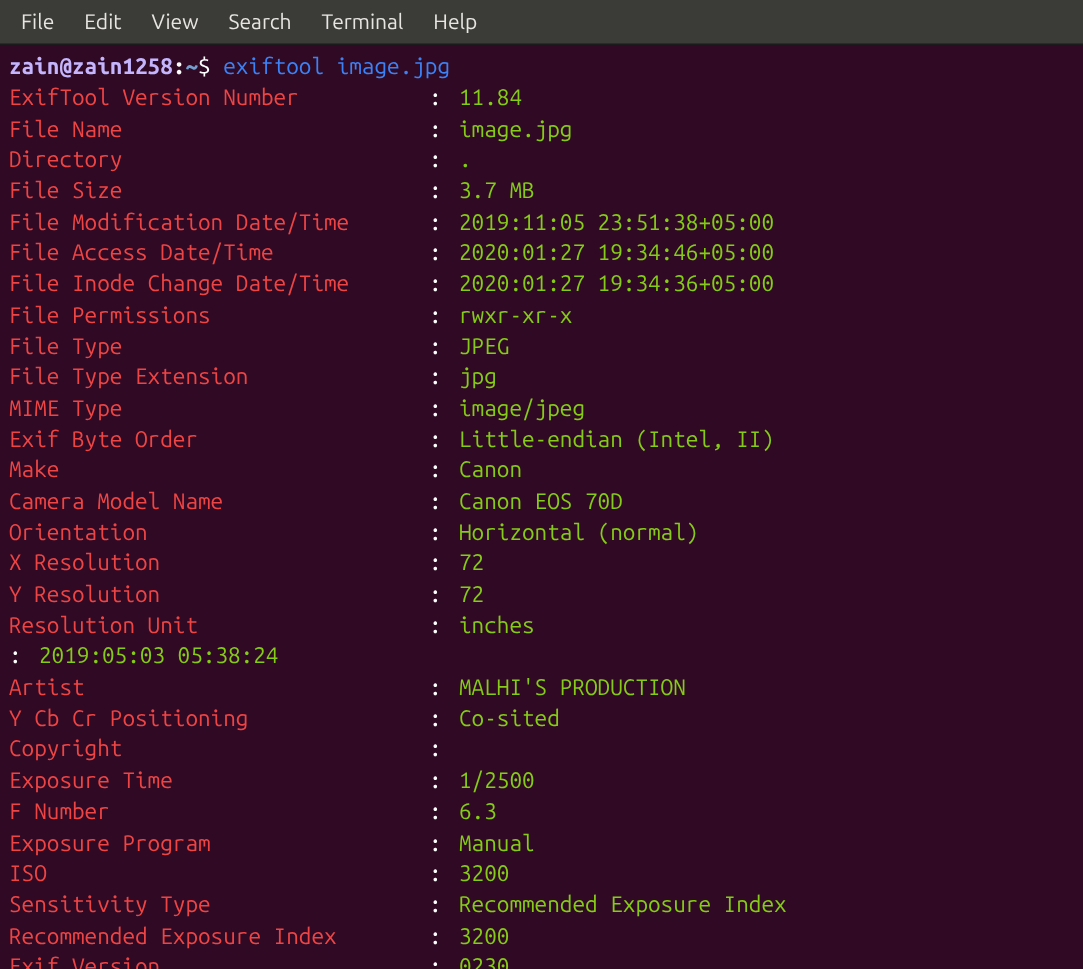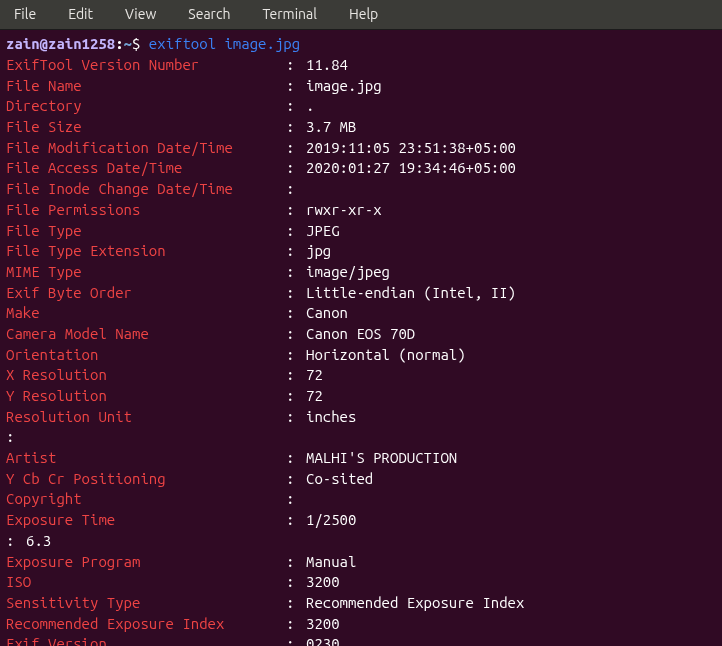--- a/index.html
+++ b/index.html
@@ -13,40 +13,40 @@
       font-size: 15px;
       line-height: 1.38;
     }
     .menubar {
       background: #3b3b37;
       color: #e8e6e3;
       font-family: Ubuntu, "Segoe UI", sans-serif;
       font-size: 14px;
       padding: 3px 6px;
       display: flex;
-      gap: 16px;
+      gap: 4px;
       border-bottom: 1px solid #1b1b1b;
     }
     .menu-item {
       padding: 2px 8px;
       cursor: pointer;
     }
     .terminal {
       padding: 4px 6px;
     }
     .prompt-line { white-space: pre; }
     .user { color: #c4b5fd; font-weight: bold; }
     .colon { color: #ffffff; font-weight: bold; }
     .path { color: #729fcf; font-weight: bold; }
     .dollar { color: #ffffff; }
     .cmd { color: #3b82f6; }
     .row { display: flex; white-space: pre; }
     .key { width: 280px; flex-shrink: 0; color: #ef4444; }
     .sep { width: 20px; flex-shrink: 0; color: #ffffff; }
-    .val { color: #ffffff; }
+    .val { color: #84cc16; }
   </style>
 </head>
 <body>
 
 <div class="menubar">
   <div class="menu-item">File</div>
   <div class="menu-item">Edit</div>
   <div class="menu-item">View</div>
   <div class="menu-item">Search</div>
   <div class="menu-item">Terminal</div>
@@ -55,37 +55,37 @@
 
 <div class="terminal">
   <div class="prompt-line"><span class="user">zain@zain1258</span><span class="colon">:</span><span class="path">~</span><span class="dollar">$ </span><span class="cmd">exiftool image.jpg</span></div>
   <div id="rows-container">
       <div class="row"><span class="key">ExifTool Version Number</span><span class="sep">: </span><span class="val">11.84</span></div>
       <div class="row"><span class="key">File Name</span><span class="sep">: </span><span class="val">image.jpg</span></div>
       <div class="row"><span class="key">Directory</span><span class="sep">: </span><span class="val">.</span></div>
       <div class="row"><span class="key">File Size</span><span class="sep">: </span><span class="val">3.7 MB</span></div>
       <div class="row"><span class="key">File Modification Date/Time</span><span class="sep">: </span><span class="val">2019:11:05 23:51:38+05:00</span></div>
       <div class="row"><span class="key">File Access Date/Time</span><span class="sep">: </span><span class="val">2020:01:27 19:34:46+05:00</span></div>
-      <div class="row"><span class="key">File Inode Change Date/Time</span><span class="sep">: </span></div>
+      <div class="row"><span class="key">File Inode Change Date/Time</span><span class="sep">: </span><span class="val">2020:01:27 19:34:36+05:00</span></div>
       <div class="row"><span class="key">File Permissions</span><span class="sep">: </span><span class="val">rwxr-xr-x</span></div>
       <div class="row"><span class="key">File Type</span><span class="sep">: </span><span class="val">JPEG</span></div>
       <div class="row"><span class="key">File Type Extension</span><span class="sep">: </span><span class="val">jpg</span></div>
       <div class="row"><span class="key">MIME Type</span><span class="sep">: </span><span class="val">image/jpeg</span></div>
       <div class="row"><span class="key">Exif Byte Order</span><span class="sep">: </span><span class="val">Little-endian (Intel, II)</span></div>
       <div class="row"><span class="key">Make</span><span class="sep">: </span><span class="val">Canon</span></div>
       <div class="row"><span class="key">Camera Model Name</span><span class="sep">: </span><span class="val">Canon EOS 70D</span></div>
       <div class="row"><span class="key">Orientation</span><span class="sep">: </span><span class="val">Horizontal (normal)</span></div>
       <div class="row"><span class="key">X Resolution</span><span class="sep">: </span><span class="val">72</span></div>
       <div class="row"><span class="key">Y Resolution</span><span class="sep">: </span><span class="val">72</span></div>
       <div class="row"><span class="key">Resolution Unit</span><span class="sep">: </span><span class="val">inches</span></div>
-      <div class="row"><span class="sep">: </span></div>
+      <div class="row"><span class="sep">: </span><span class="val">2019:05:03 05:38:24</span></div>
       <div class="row"><span class="key">Artist</span><span class="sep">: </span><span class="val">MALHI'S PRODUCTION</span></div>
       <div class="row"><span class="key">Y Cb Cr Positioning</span><span class="sep">: </span><span class="val">Co-sited</span></div>
       <div class="row"><span class="key">Copyright</span><span class="sep">: </span><span class="val"></span></div>
       <div class="row"><span class="key">Exposure Time</span><span class="sep">: </span><span class="val">1/2500</span></div>
-      <div class="row"><span class="sep">: </span><span class="val">6.3</span></div>
+      <div class="row"><span class="key">F Number</span><span class="sep">: </span><span class="val">6.3</span></div>
       <div class="row"><span class="key">Exposure Program</span><span class="sep">: </span><span class="val">Manual</span></div>
       <div class="row"><span class="key">ISO</span><span class="sep">: </span><span class="val">3200</span></div>
       <div class="row"><span class="key">Sensitivity Type</span><span class="sep">: </span><span class="val">Recommended Exposure Index</span></div>
       <div class="row"><span class="key">Recommended Exposure Index</span><span class="sep">: </span><span class="val">3200</span></div>
       <div class="row"><span class="key">Exif Version</span><span class="sep">: </span><span class="val">0230</span></div>
     </div>
 </div>
 
 </body></html>

